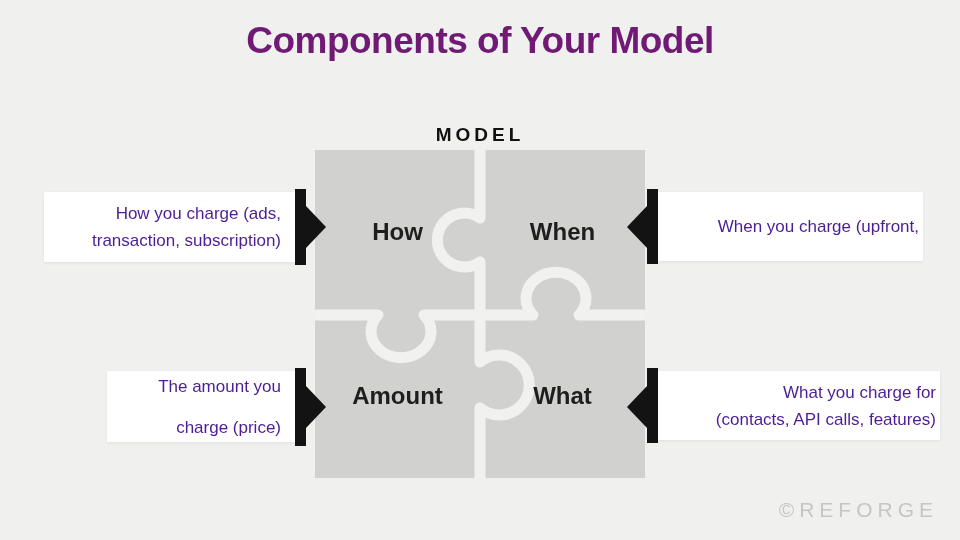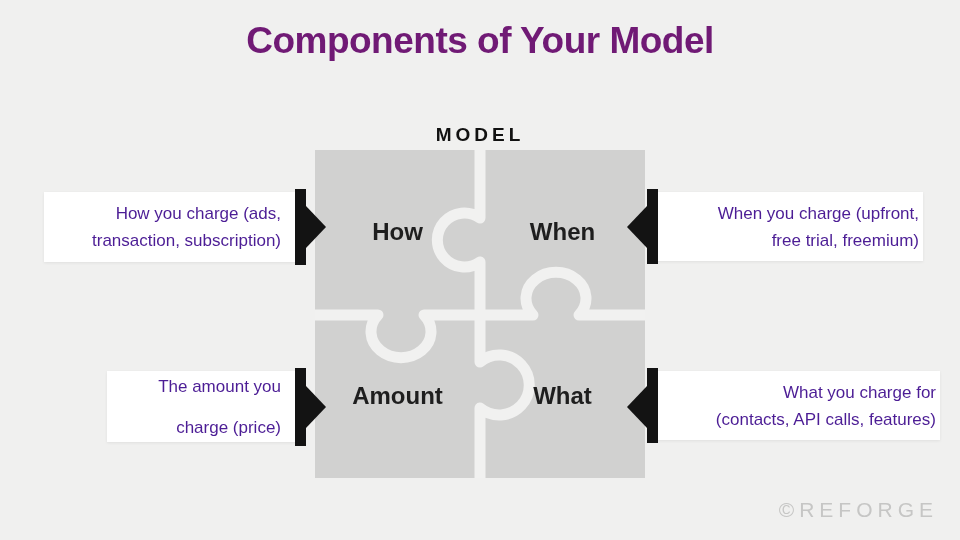--- a/index.html
+++ b/index.html
@@ -149,21 +149,20 @@
 
   <div class="callout-box align-right c1-box">
     <div>How you charge (ads,</div>
     <div>transaction, subscription)</div>
   </div>
   <div class="callout-bar c1-bar"></div>
   <div class="callout-arrow point-right c1-arrow"></div>
 
   <div class="callout-box align-left c2-box">
     <div>When you charge (upfront,</div>
-    <div>free trial, freemium)</div>
   </div>
   <div class="callout-bar c2-bar"></div>
   <div class="callout-arrow point-left c2-arrow"></div>
 
   <div class="callout-box align-right c3-box">
     <div>The amount you</div>
     <div>charge (price)</div>
   </div>
   <div class="callout-bar c3-bar"></div>
   <div class="callout-arrow point-right c3-arrow"></div>

